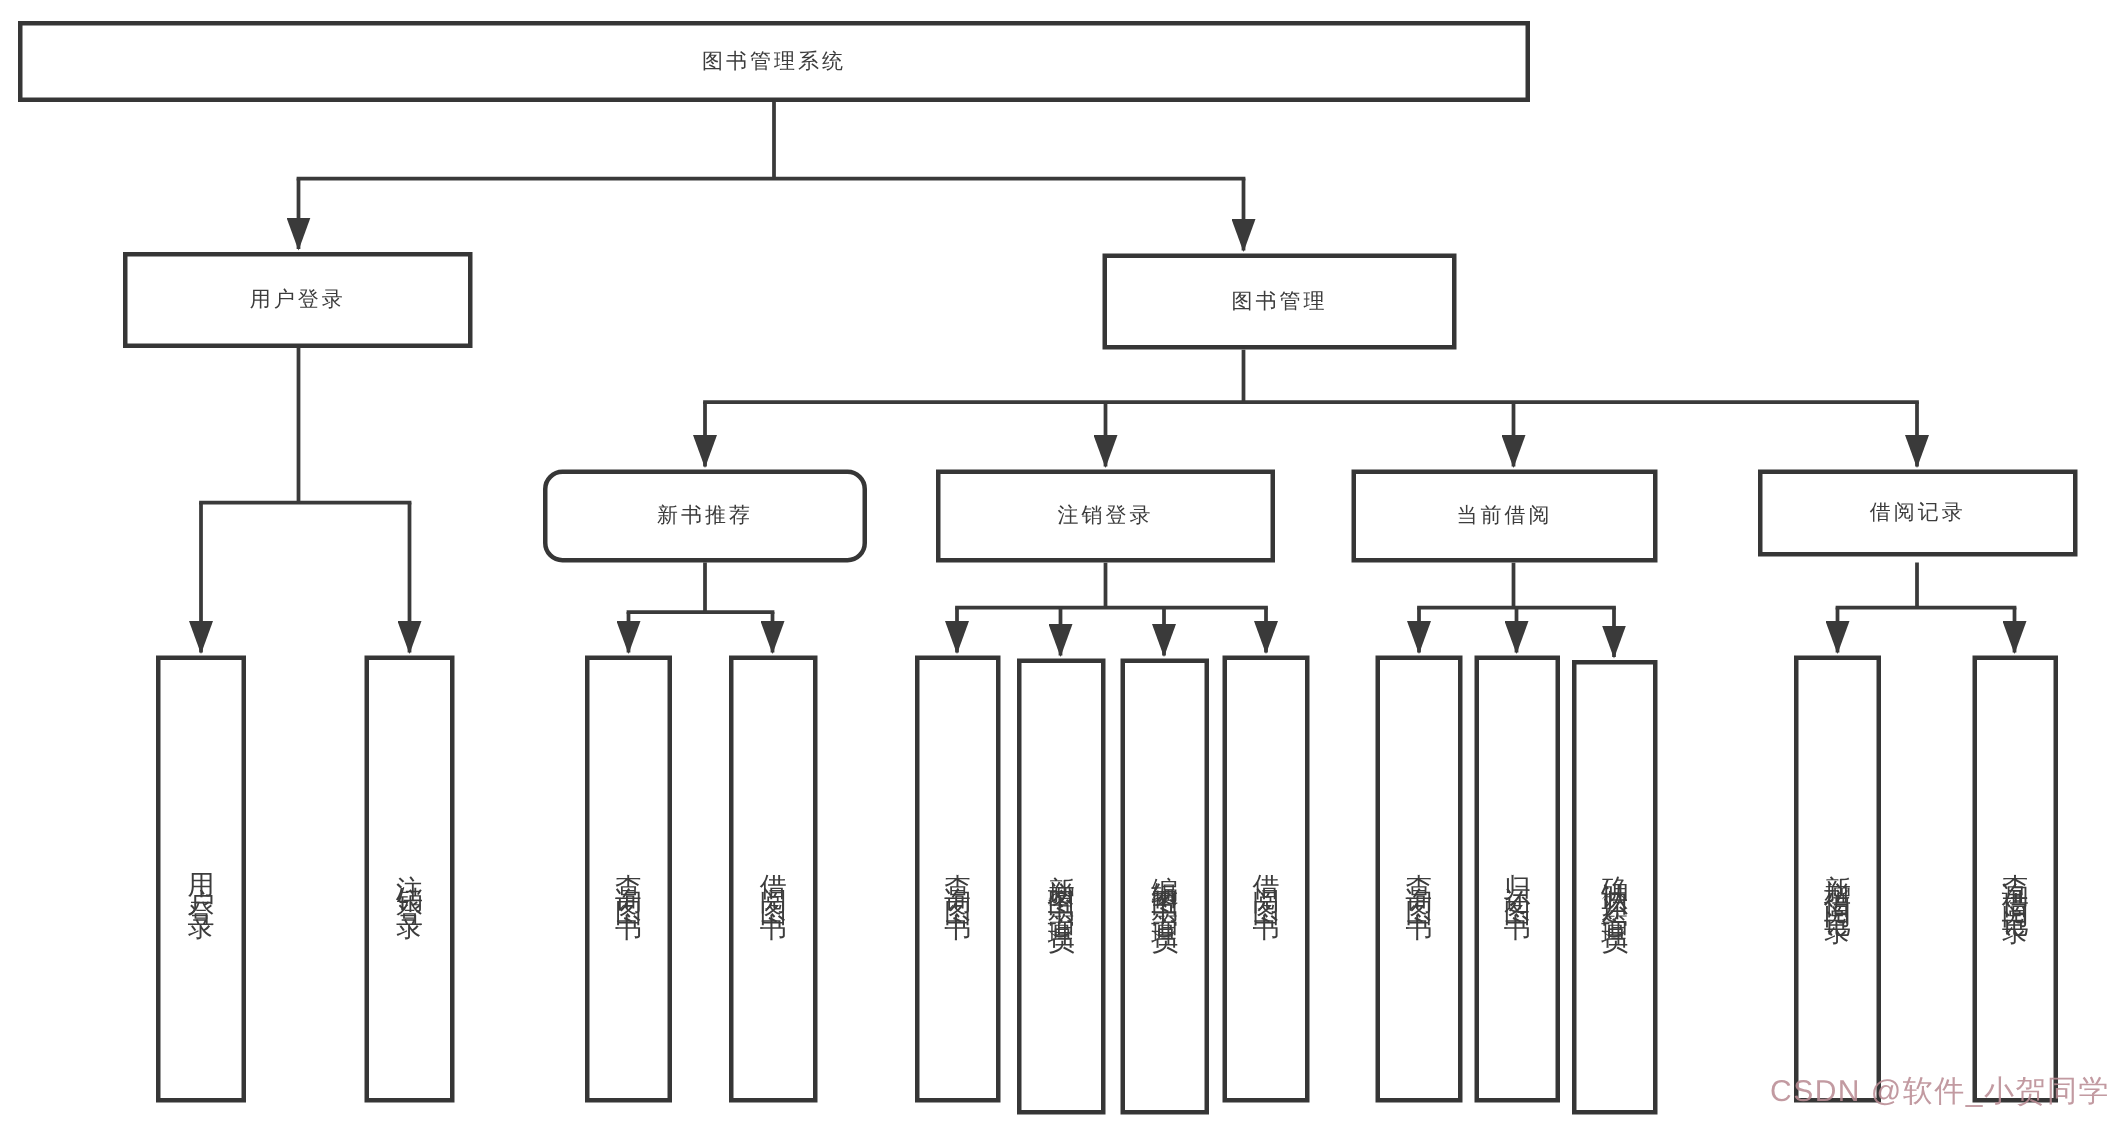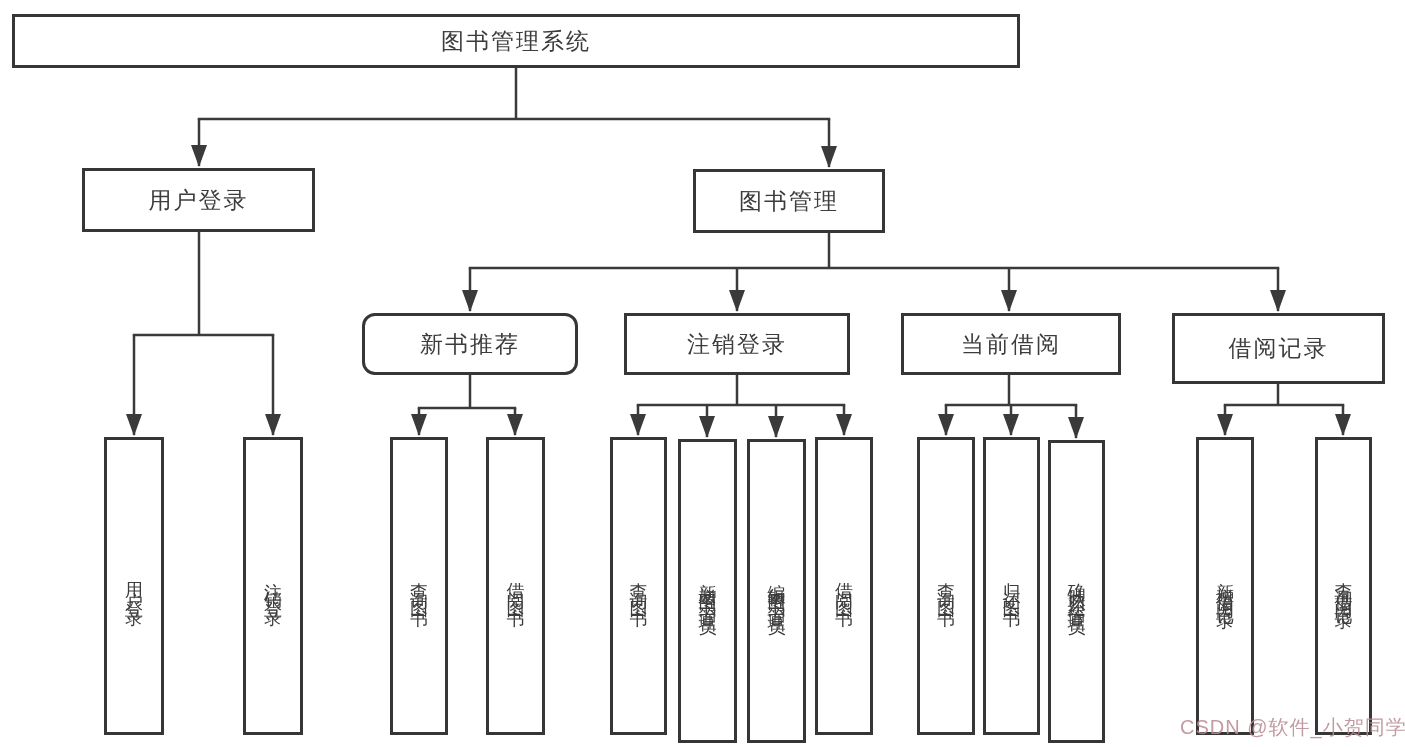--- a/index.html
+++ b/index.html
@@ -9,21 +9,21 @@
     font-family: "Liberation Sans", "DejaVu Sans", sans-serif;
   }
   #diagram { position: absolute; inset: 0; width: 1405px; height: 747px; }
   svg.connectors { position: absolute; left: 0; top: 0; z-index: 1; }
   .node {
     position: absolute; box-sizing: border-box; z-index: 2;
     border: 3px solid #363636; background: #ffffff;
     display: flex; align-items: center; justify-content: center;
     color: #3c3c3c;
   }
-  .h-node { font-size: 23px; letter-spacing: 2px; }
+  .h-node { font-size: 14px; letter-spacing: 2px; }
   .v-node {
     writing-mode: vertical-rl; text-orientation: mixed;
     font-size: 18px; letter-spacing: 9px; line-height: 1;
   }
   .watermark {
     position: absolute; z-index: 3; left: 1180px; top: 714px;
     font-size: 20px; letter-spacing: 1px; white-space: nowrap;
     color: rgba(186, 140, 148, 0.88);
   }
 </style>
@@ -78,26 +78,26 @@
       <path d="M1278,375 L1278,405"></path>
       <path d="M1223.75,405 L1344.25,405"></path>
       <path d="M1225,405 L1225,435" marker-end="url(#arrow)"></path>
       <path d="M1343,405 L1343,435" marker-end="url(#arrow)"></path>
     </g>
   </svg>
 
   <div class="node h-node" style="left:12px; top:14px; width:1008px; height:54px;">图书管理系统</div>
 
   <div class="node h-node" style="left:82px; top:168px; width:233px; height:64px;">用户登录</div>
-  <div class="node h-node" style="left:693px; top:169px; width:192px; height:64px;">图书管理</div>
+  <div class="node h-node" style="left:735px; top:169px; width:236px; height:64px;">图书管理</div>
 
   <div class="node h-node" style="left:362px; top:313px; width:216px; height:62px;border-radius:13px;">新书推荐</div>
   <div class="node h-node" style="left:624px; top:313px; width:226px; height:62px;">注销登录</div>
-  <div class="node h-node" style="left:901px; top:313px; width:220px; height:62px;">当前借阅</div>
-  <div class="node h-node" style="left:1172px; top:313px; width:213px; height:71px;">借阅记录</div>
+  <div class="node h-node" style="left:901px; top:313px; width:204px; height:62px;">当前借阅</div>
+  <div class="node h-node" style="left:1172px; top:313px; width:213px; height:58px;">借阅记录</div>
 
   <div class="node v-node" style="left:104px; top:437px; width:60px; height:298px;">用户登录</div>
   <div class="node v-node" style="left:243px; top:437px; width:60px; height:298px;">注销登录</div>
 
   <div class="node v-node" style="left:390px; top:437px; width:58px; height:298px;">查询图书</div>
   <div class="node v-node" style="left:486px; top:437px; width:59px; height:298px;">借阅图书</div>
 
   <div class="node v-node" style="left:610px; top:437px; width:57px; height:298px;">查询图书</div>
   <div class="node v-node" style="left:678px; top:439px; width:59px; height:304px; letter-spacing:5px;">新增图书（管理员）</div>
   <div class="node v-node" style="left:747px; top:439px; width:59px; height:304px; letter-spacing:5px;">编辑图书（管理员）</div>

